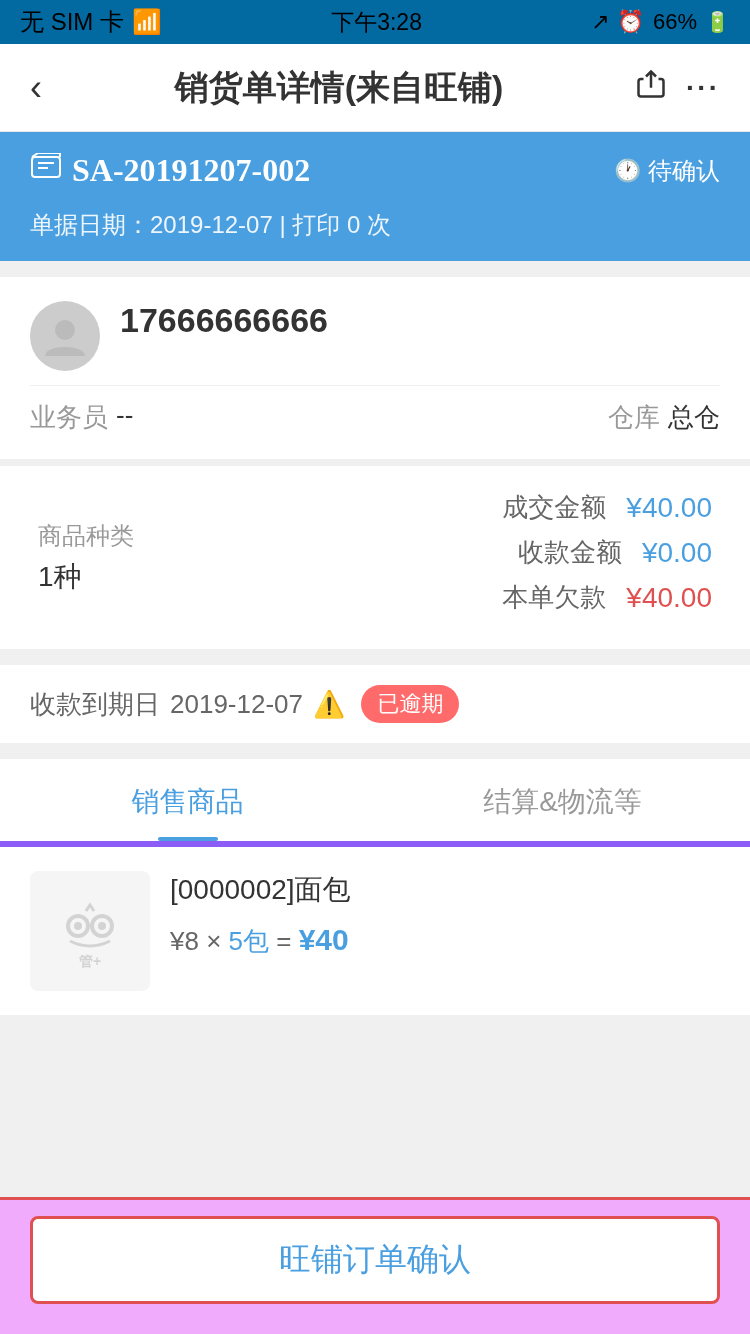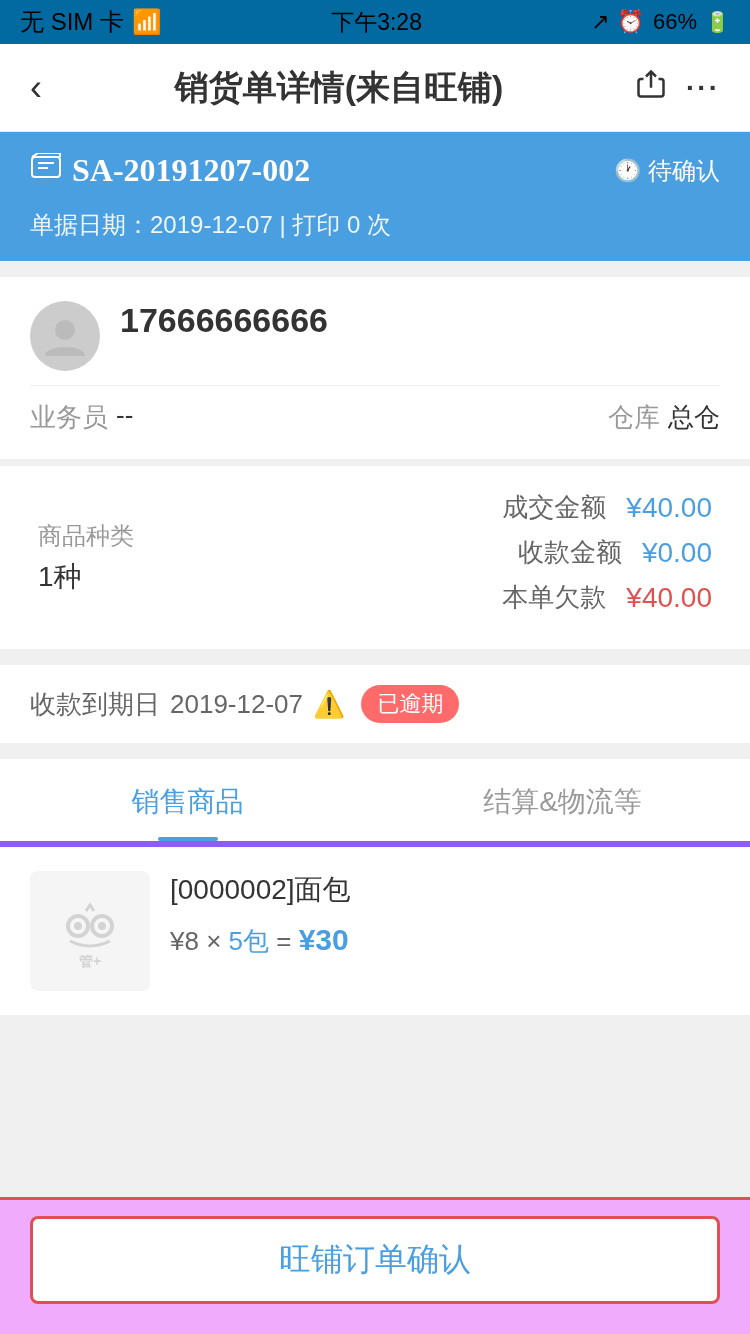--- a/index.html
+++ b/index.html
@@ -410,21 +410,21 @@
         <path d="M36 20 L40 14 L44 20" stroke="#888" stroke-width="3" fill="none"></path>
         <text x="40" y="75" text-anchor="middle" fill="#888" font-size="14" font-weight="600">管+</text>
       </svg>
     </div>
     <div class="product-info">
       <div class="product-name">[0000002]面包</div>
       <div class="product-price">
         <span>¥8 × </span>
         <span class="price-highlight">5包</span>
         <span> = </span>
-        <span class="price-total">¥30</span>
+        <span class="price-total">¥40</span>
       </div>
     </div>
   </div>
 </div>
 
 <div class="content-area" style="height:200px;"></div>
 
 <div style="height:140px;"></div>
 
 <div class="bottom-bar">

